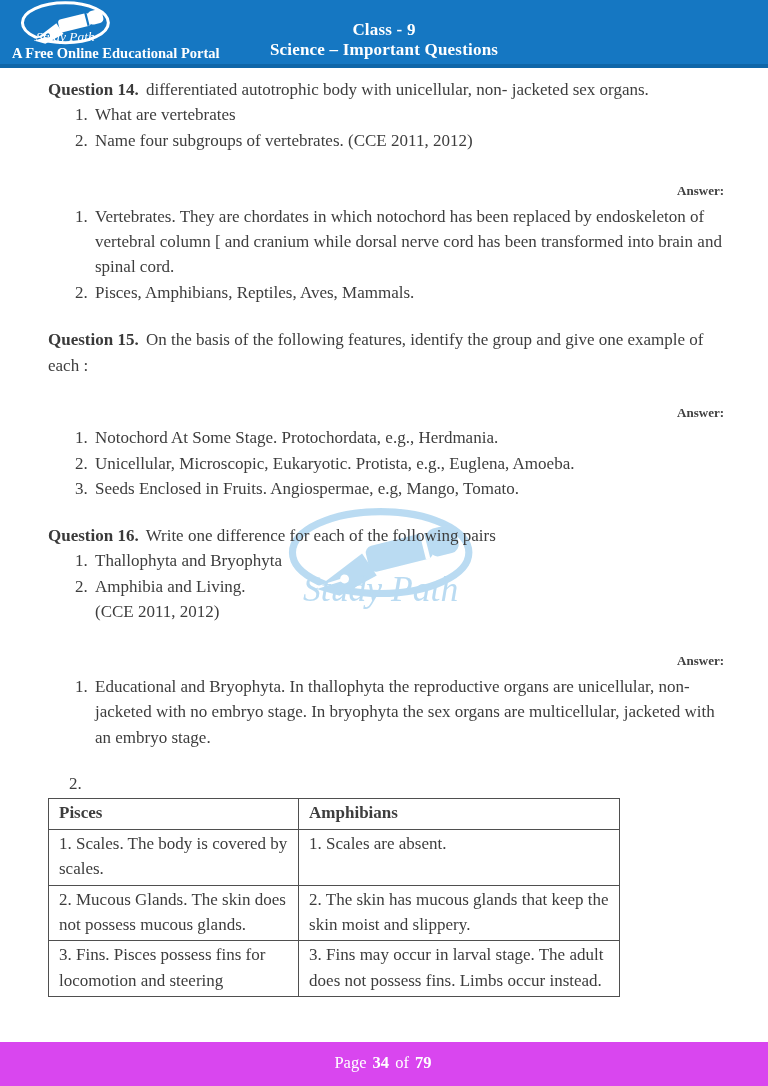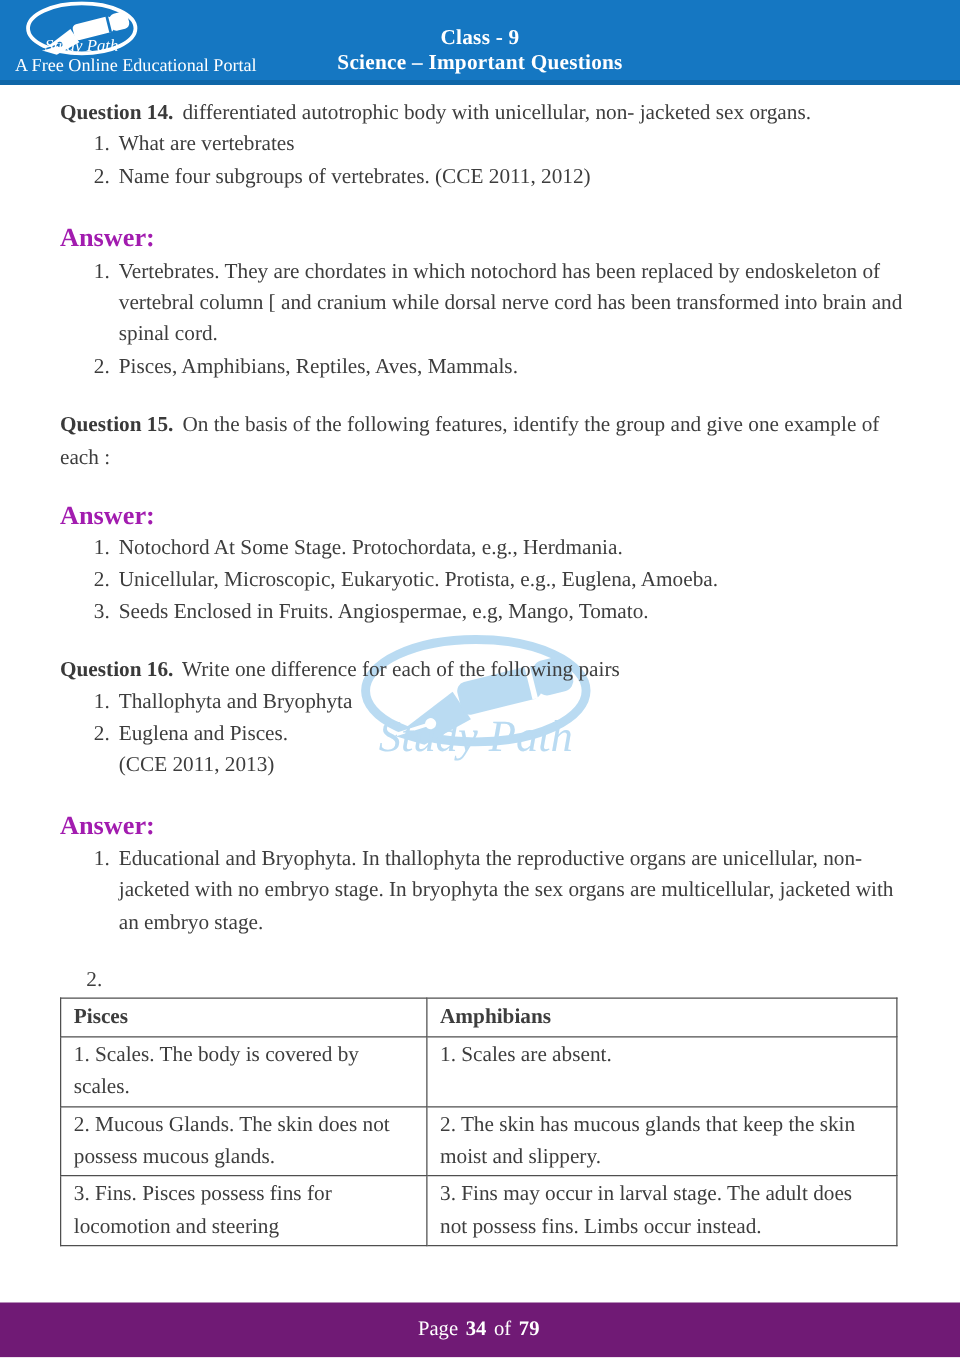--- a/index.html
+++ b/index.html
@@ -12,64 +12,64 @@
   
   .topbar {
     position:absolute; top:0; left:0; right:0; height:64px;
     background:#1577c2; border-bottom:4px solid #0f66a8; color:#ffffff;
   }
   .titles { text-align:center; padding-top:20px; font-size:17px; line-height:20px; font-weight:bold; letter-spacing:.2px; }
   .logo {
     position:absolute; left:12px; top:1px; width:215px; text-align:left; color:#ffffff;
   }
   .logo svg { display:block; margin-left:8px; }
-  .tagline { font-size:14.5px; line-height:15px; margin-top:-1px; white-space:nowrap; }
+  .tagline { font-size:14.5px; line-height:15px; margin-top:-1px; white-space:nowrap;font-weight:bold; }
 
   
   .watermark {
     position:absolute; left:288px; top:508px; width:196px;
     color:#a9d3ef; opacity:.8; z-index:0; pointer-events:none;
   }
   .watermark svg { display:block; width:196px; height:auto; }
 
   
   main {
     position:absolute; top:68px; left:48px; width:676px; z-index:1;
     font-size:17px; line-height:25.4px;
   }
   p, ol { margin:0; position:relative; z-index:1; }
   .qpara { margin-top:9px; }
   .qlabel { font-weight:bold; color:#3a3a3a; margin-right:3px; }
   ol { padding-left:44px; }
   ol li { padding-left:3px; }
-  .alabel { font-weight:bold; color:#a21caf; font-size:21px; }
+  .alabel { font-weight:bold; color:#404040; font-size:13px;text-align:right; }
   .gap-25 { margin-top:25px; }
   .gap-22 { margin-top:22px; }
   .gap-21 { margin-top:21px; }
   .gap-24 { margin-top:24px; }
   .note-line { margin-left:47px; }
   .cont-num { margin:21px 0 2px 21px; position:relative; z-index:1; }
 
   
   table.cmp {
-    width:670px; border-collapse:collapse; margin-top:1px;
+    width:572px; border-collapse:collapse; margin-top:1px;
     position:relative; z-index:1; font-size:17px; line-height:25.4px;
   }
   table.cmp th, table.cmp td {
     border:1.6px solid #4f4f4f; text-align:left; vertical-align:top;
     padding:1px 10px 3px 10px;
   }
   table.cmp th { font-weight:bold; }
   .col-l { width:43.8%; }
   .row-tall td { height:48px; }
 
   
   .pagefoot {
     position:absolute; left:0; right:0; bottom:0; height:44px;
-    background:#701a75; color:#ffffff; text-align:center;
+    background:#d946ef; color:#ffffff; text-align:center;
     font-size:16.5px; line-height:42px; z-index:2;
   }
   .pagefoot b { margin:0 2px; }
 </style>
 </head>
 <body>
 
 <div class="page">
 
   <header class="topbar">
@@ -128,23 +128,23 @@
     <p class="alabel gap-22">Answer:</p>
     <ol>
       <li>Notochord At Some Stage. Protochordata, e.g., Herdmania.</li>
       <li>Unicellular, Microscopic, Eukaryotic. Protista, e.g., Euglena, Amoeba.</li>
       <li>Seeds Enclosed in Fruits. Angiospermae, e.g, Mango, Tomato.</li>
     </ol>
 
     <p class="qpara gap-21"><b class="qlabel">Question 16.</b> <span>Write one difference for each of the following pairs</span></p>
     <ol>
       <li>Thallophyta and Bryophyta</li>
-      <li>Euglena and Pisces.</li>
+      <li>Amphibia and Living.</li>
     </ol>
-    <p class="note-line">(CCE 2011, 2013)</p>
+    <p class="note-line">(CCE 2011, 2012)</p>
 
     <p class="alabel gap-24">Answer:</p>
     <ol>
       <li>Educational and Bryophyta. In thallophyta the reproductive organs are unicellular, non-jacketed with no embryo stage. In bryophyta the sex organs are multicellular, jacketed with an embryo stage.</li>
     </ol>
     <div class="cont-num">2.</div>
 
     <table class="cmp">
       <thead>
         <tr>

